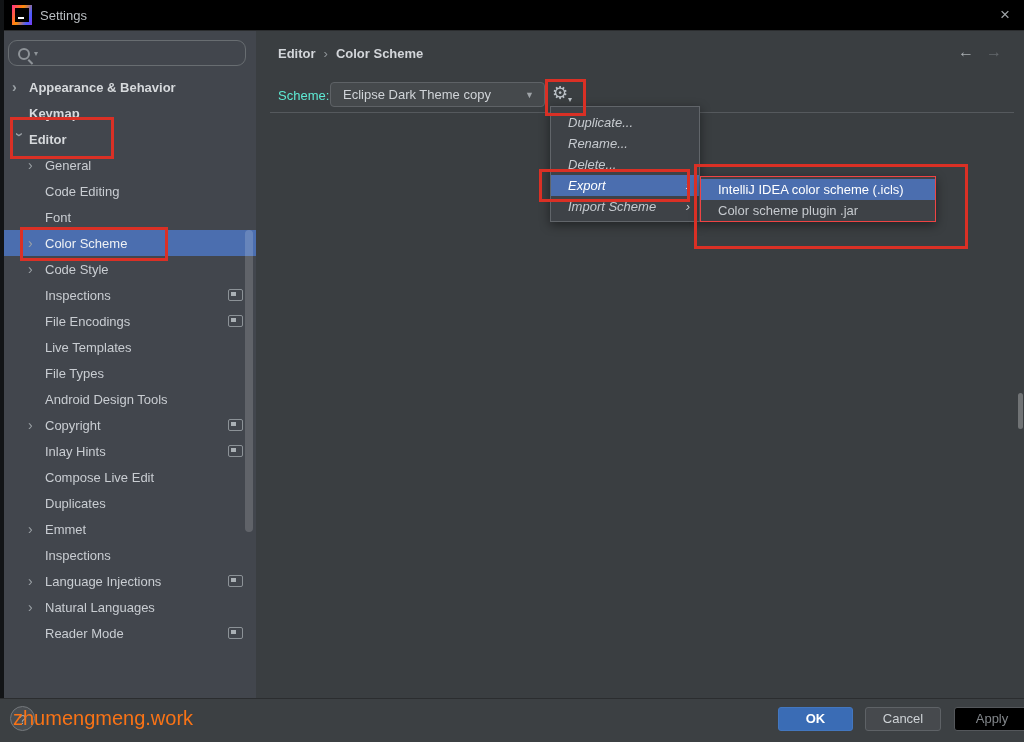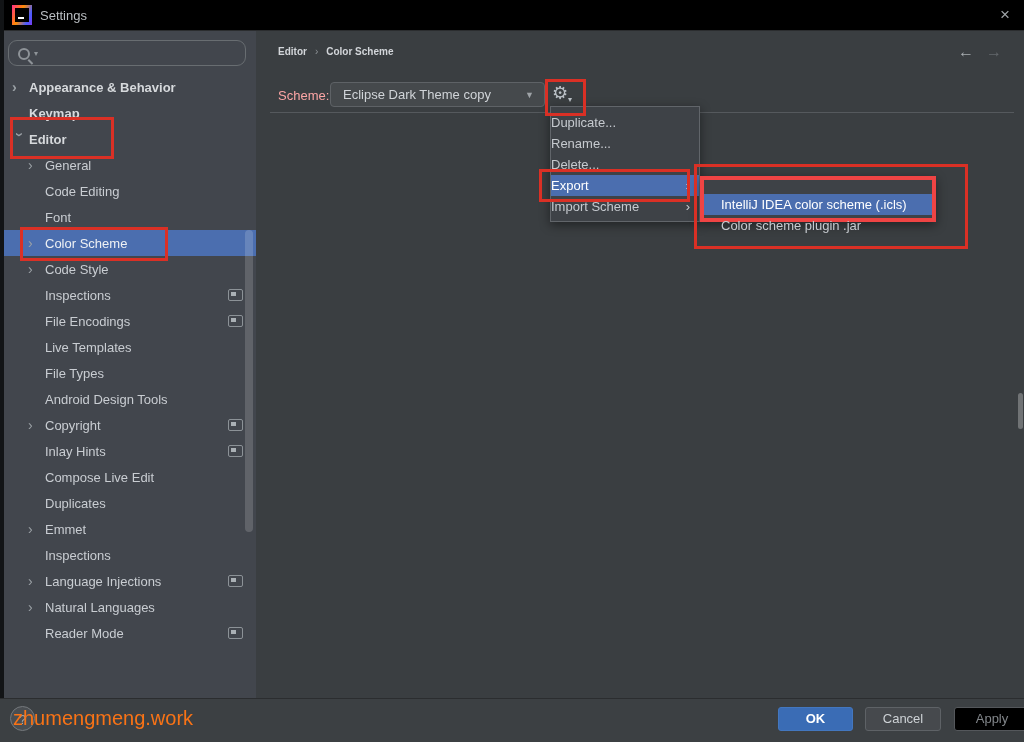--- a/index.html
+++ b/index.html
@@ -29,41 +29,41 @@
   .srow.lvl0{padding-left:12px;font-weight:bold;color:#d6d9dc;}
   .srow.lvl1{padding-left:28px;}
   .chev{flex:0 0 17px;width:17px;font-size:14px;color:#9aa0a5;display:inline-block;text-align:left;}
   .chev.open{transform:rotate(90deg);transform-origin:45% 55%;}
   .srow.sel{background:#4b6eaf;color:#eef1f4;}
   .scr{margin-left:auto;margin-right:13px;flex:0 0 13px;width:13px;height:10px;border:1px solid #8c9297;border-radius:2px;position:relative;}
   .scr::after{content:"";position:absolute;left:2px;top:2px;width:5px;height:4px;background:#aab0b5;}
   .sb-scroll{position:absolute;left:245px;top:199px;width:8px;height:302px;background:rgba(255,255,255,.16);border-radius:4px;}
 
   
-  .crumb{position:absolute;left:278px;top:46px;font-size:10px;font-weight:bold;color:#d3d6da;}
+  .crumb{position:absolute;left:278px;top:46px;font-size:13px;font-weight:bold;color:#d3d6da;}
   .crumb .sep{color:#8d9296;margin:0 8px;font-weight:normal;}
   .navback{position:absolute;left:958px;top:43px;font-size:16px;color:#a9aeb2;cursor:pointer;}
   .navfwd{position:absolute;left:986px;top:43px;font-size:16px;color:#64686c;}
 
-  .scheme-label{position:absolute;left:278px;top:88px;font-size:13px;color:#fca5a5;}
+  .scheme-label{position:absolute;left:278px;top:88px;font-size:13px;color:#5eead4;}
   .combo{position:absolute;left:330px;top:82px;width:215px;height:25px;background:#45494c;border:1px solid #5e6266;border-radius:4px;box-sizing:border-box;cursor:pointer;}
   .combo-text{position:absolute;left:12px;top:4px;font-size:13px;color:#d0d4d8;white-space:nowrap;}
   .combo-arrow{position:absolute;right:10px;top:7px;font-size:9px;color:#9ea3a7;}
   .gear{position:absolute;left:552px;top:82px;font-size:18px;color:#bac0c6;font-family:"DejaVu Sans",sans-serif;cursor:pointer;}
   .gear-caret{position:absolute;left:568px;top:95px;font-size:8px;color:#bac0c6;}
   .hsep{position:absolute;left:270px;top:112px;width:744px;height:1px;background:#55595d;}
 
   
   .menu{position:absolute;left:550px;top:106px;width:150px;height:116px;background:#3e4247;border:1px solid #61656a;
         box-shadow:0 3px 10px rgba(0,0,0,.45);padding-top:5px;box-sizing:border-box;z-index:5;}
-  .mitem{height:21px;line-height:21px;font-size:13px;color:#c6cacf;position:relative;cursor:pointer;}
+  .mitem{height:21px;line-height:21px;padding-left:17px;font-size:13px;color:#c6cacf;position:relative;cursor:pointer;font-style:italic;}
   .mitem .marrow{position:absolute;right:9px;top:0;font-size:13px;}
   .mitem.sel{background:#4b6eaf;color:#fff;}
-  .submenu{position:absolute;left:700px;top:176px;width:236px;height:46px;background:#3e4247;border:4px solid #ef4444;
-        box-shadow:0 3px 10px rgba(0,0,0,.45);padding-top:14px;box-sizing:border-box;z-index:6;}
+  .submenu{position:absolute;left:700px;top:176px;width:236px;height:46px;background:#3e4247;border:1px solid #ef4444;
+        box-shadow:0 3px 10px rgba(0,0,0,.45);padding-top:2px;box-sizing:border-box;z-index:6;}
   .smitem{height:21px;line-height:21px;padding-left:17px;font-size:13px;color:#c6cacf;cursor:pointer;white-space:nowrap;}
   .smitem.sel{background:#4b6eaf;color:#fff;}
 
   
   .ann{position:absolute;border:3px solid #da3025;z-index:10;pointer-events:none;}
   .ann-editor{left:10px;top:117px;width:98px;height:36px;}
   .ann-scheme-item{left:20px;top:227px;width:142px;height:28px;}
   .ann-gear{left:545px;top:79px;width:35px;height:31px;}
   .ann-export{left:539px;top:169px;width:145px;height:27px;z-index:12;}
   .ann-submenu{left:694px;top:164px;width:268px;height:79px;z-index:12;}

